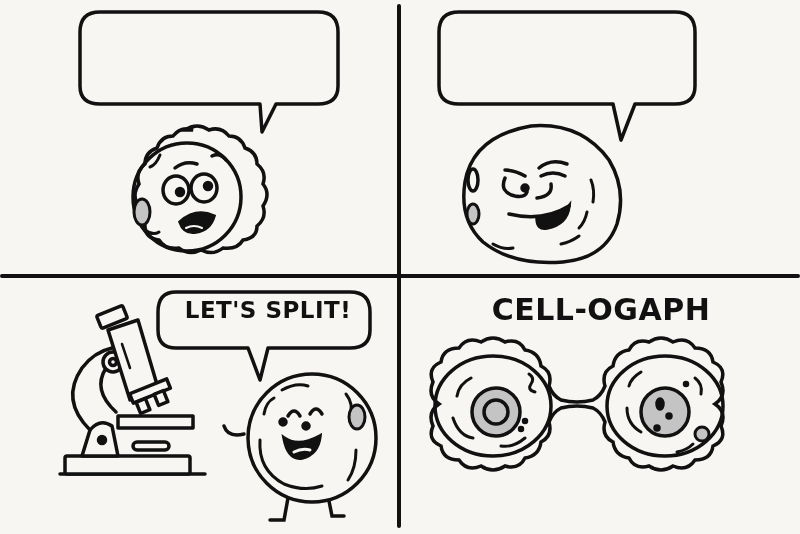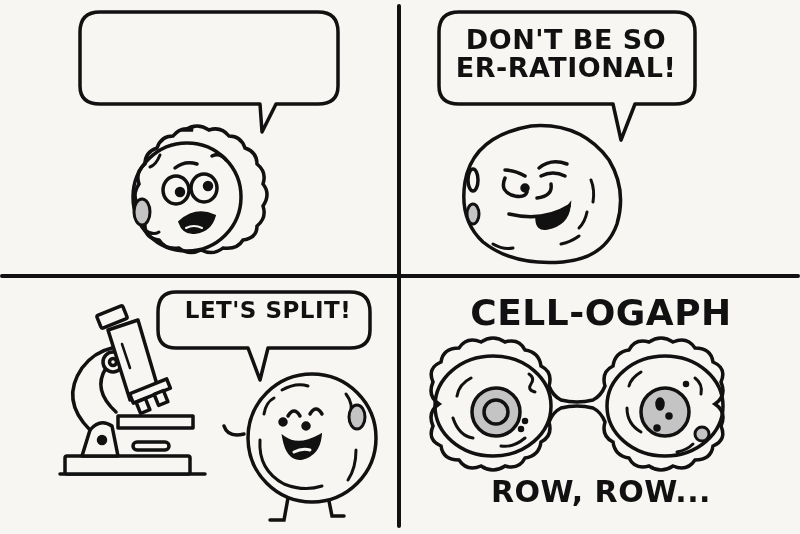--- a/index.html
+++ b/index.html
@@ -23,21 +23,21 @@
     font-family: "DejaVu Sans", sans-serif;
     font-weight: bold;
     color: #111;
     text-align: center;
     line-height: 1.05;
     letter-spacing: 0.5px;
   }
   .bt1 { left: 82px; top: 26px; width: 250px; font-size: 27px; }
   .bt2 { left: 40px; top: 26px; width: 250px; font-size: 27px; }
   .bt3 { left: 163px; top: 8px; width: 210px; font-size: 23px; }
-  .cap-top { left: 10px; top: 16px; width: 380px; font-size: 36px; }
+  .cap-top { left: 10px; top: 16px; width: 380px; font-size: 30px; }
   .cap-bottom { left: 10px; top: 198px; width: 380px; font-size: 30px; }
   svg { position: absolute; left: 0; top: 0; overflow: visible; }
 </style>
 </head>
 <body>
 
 <div class="comic">
   <div class="divider div-v"></div>
   <div class="divider div-h"></div>
 
@@ -75,24 +75,20 @@
         <circle cx="124" cy="188" r="3" fill="#111"></circle>
         <path d="M138,168 q12,-10 28,-4"></path>
         <path d="M140,176 q12,-6 24,0 M150,184 q2,12 -14,14"></path>
         <path d="M108,214 q34,8 60,-8"></path>
         <path d="M136,218 q24,-2 32,-12 q-2,18 -22,22 q-10,2 -10,-10 z" fill="#111"></path>
         <path d="M190,180 q4,10 2,22 M186,212 q-2,10 -8,16" stroke-width="3"></path>
         <path d="M92,244 q10,6 20,4 M160,244 q10,-2 18,-8" stroke-width="3"></path>
       </g>
       <ellipse cx="72" cy="214" rx="6" ry="10" fill="#c4c4c4" stroke="#111" stroke-width="3"></ellipse>
     </svg>
-    <div class="bubble-text bt2">
-      <div>DON'T BE SO</div>
-      <div>ER-RATIONAL!</div>
-    </div>
   </div>
 
   <div class="panel p3">
     <svg width="397" height="256">
       <path d="M176,2 H350 Q370,2 370,22 V40 Q370,58 350,58 H268 L260,90 L248,58 H176 Q158,58 158,40 V22 Q158,2 176,2 Z" fill="#f7f6f2" stroke="#111" stroke-width="3.5" stroke-linejoin="round"></path>
       <g fill="#f7f6f2" stroke="#111" stroke-width="3.5" stroke-linejoin="round" stroke-linecap="round">
         <path d="M60,184 H205" fill="none"></path>
         <rect x="65" y="166" width="125" height="18" rx="2"></rect>
         <path d="M82,166 L90,140 Q100,128 112,136 L118,166 Z"></path>
         <circle cx="102" cy="150" r="3.5" fill="#111"></circle>
@@ -145,15 +141,14 @@
         <circle cx="264" cy="134" r="24" fill="#c4c4c4"></circle>
         <ellipse cx="259" cy="126" rx="3" ry="5" fill="#111"></ellipse>
         <circle cx="268" cy="138" r="2" fill="#111"></circle>
         <circle cx="256" cy="150" r="2" fill="#111"></circle>
         <circle cx="301" cy="156" r="7" fill="#c4c4c4" stroke-width="3"></circle>
         <circle cx="120" cy="151" r="1.5" fill="#111"></circle>
         <circle cx="124" cy="143" r="1.5" fill="#111"></circle>
         <circle cx="285" cy="106" r="1.5" fill="#111"></circle>
       </g>
     </svg>
-    <div class="caption cap-bottom">ROW, ROW...</div>
   </div>
 </div>
 
 </body></html>

